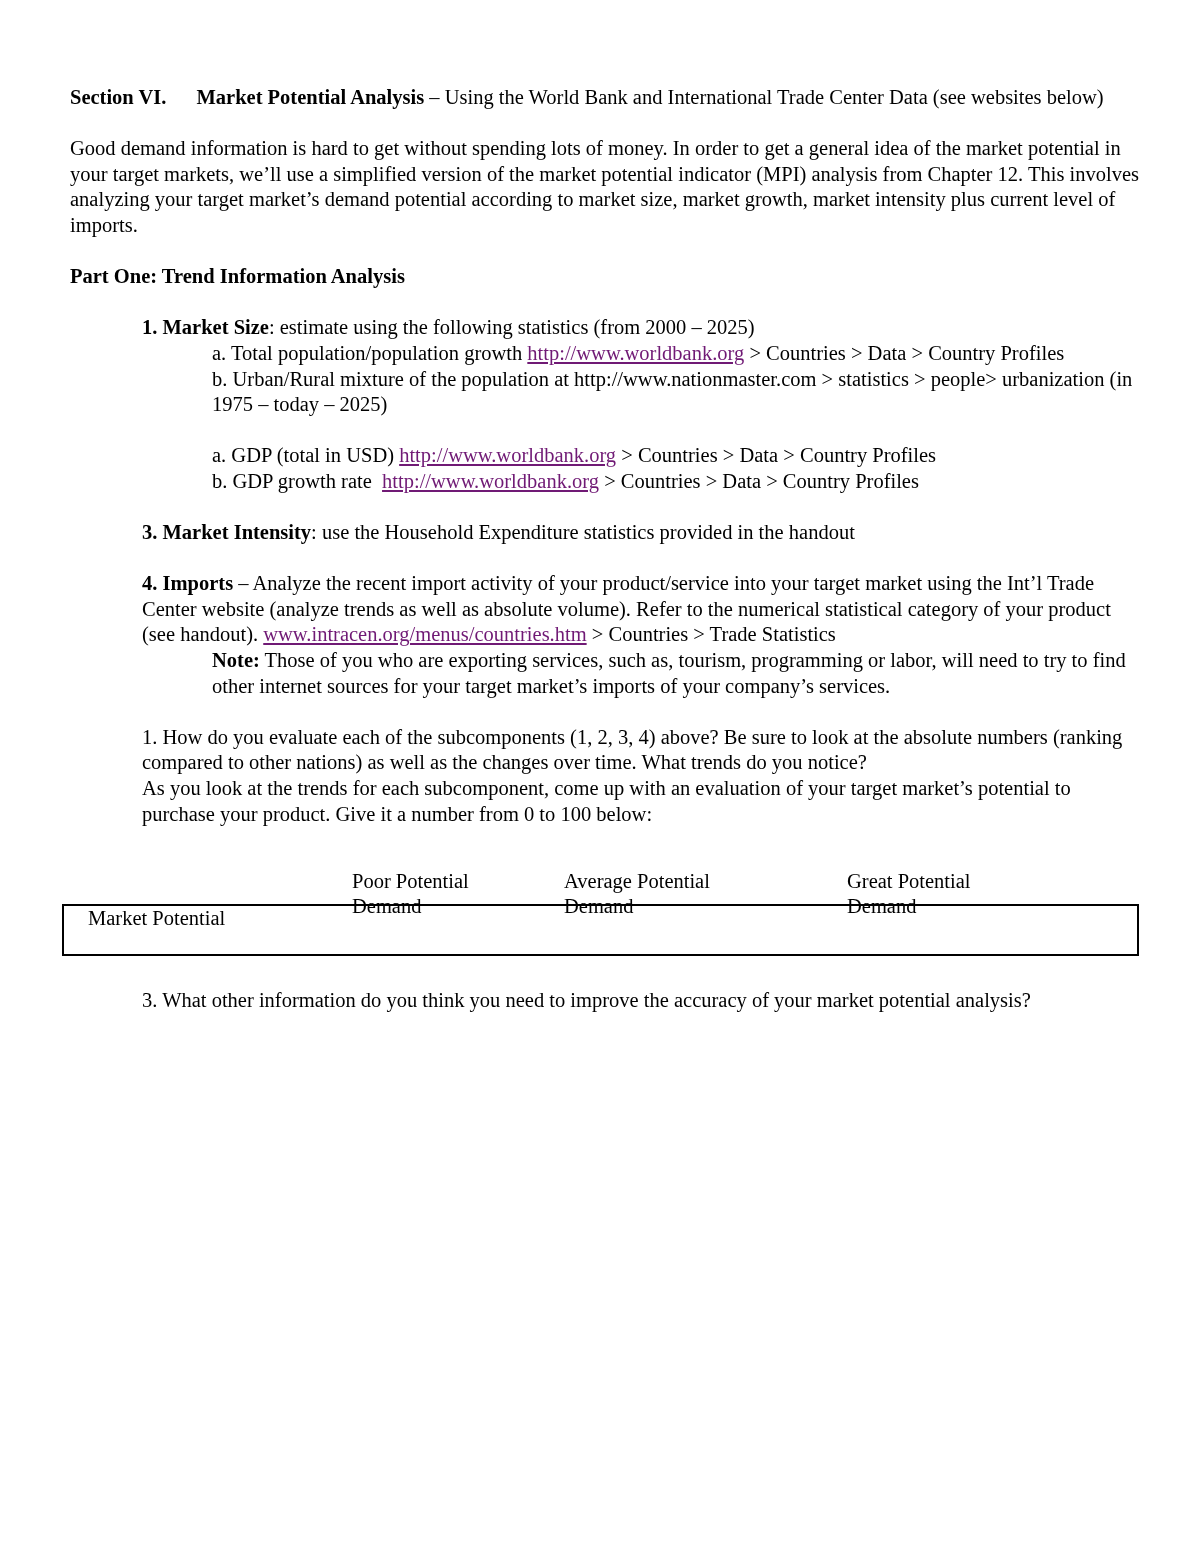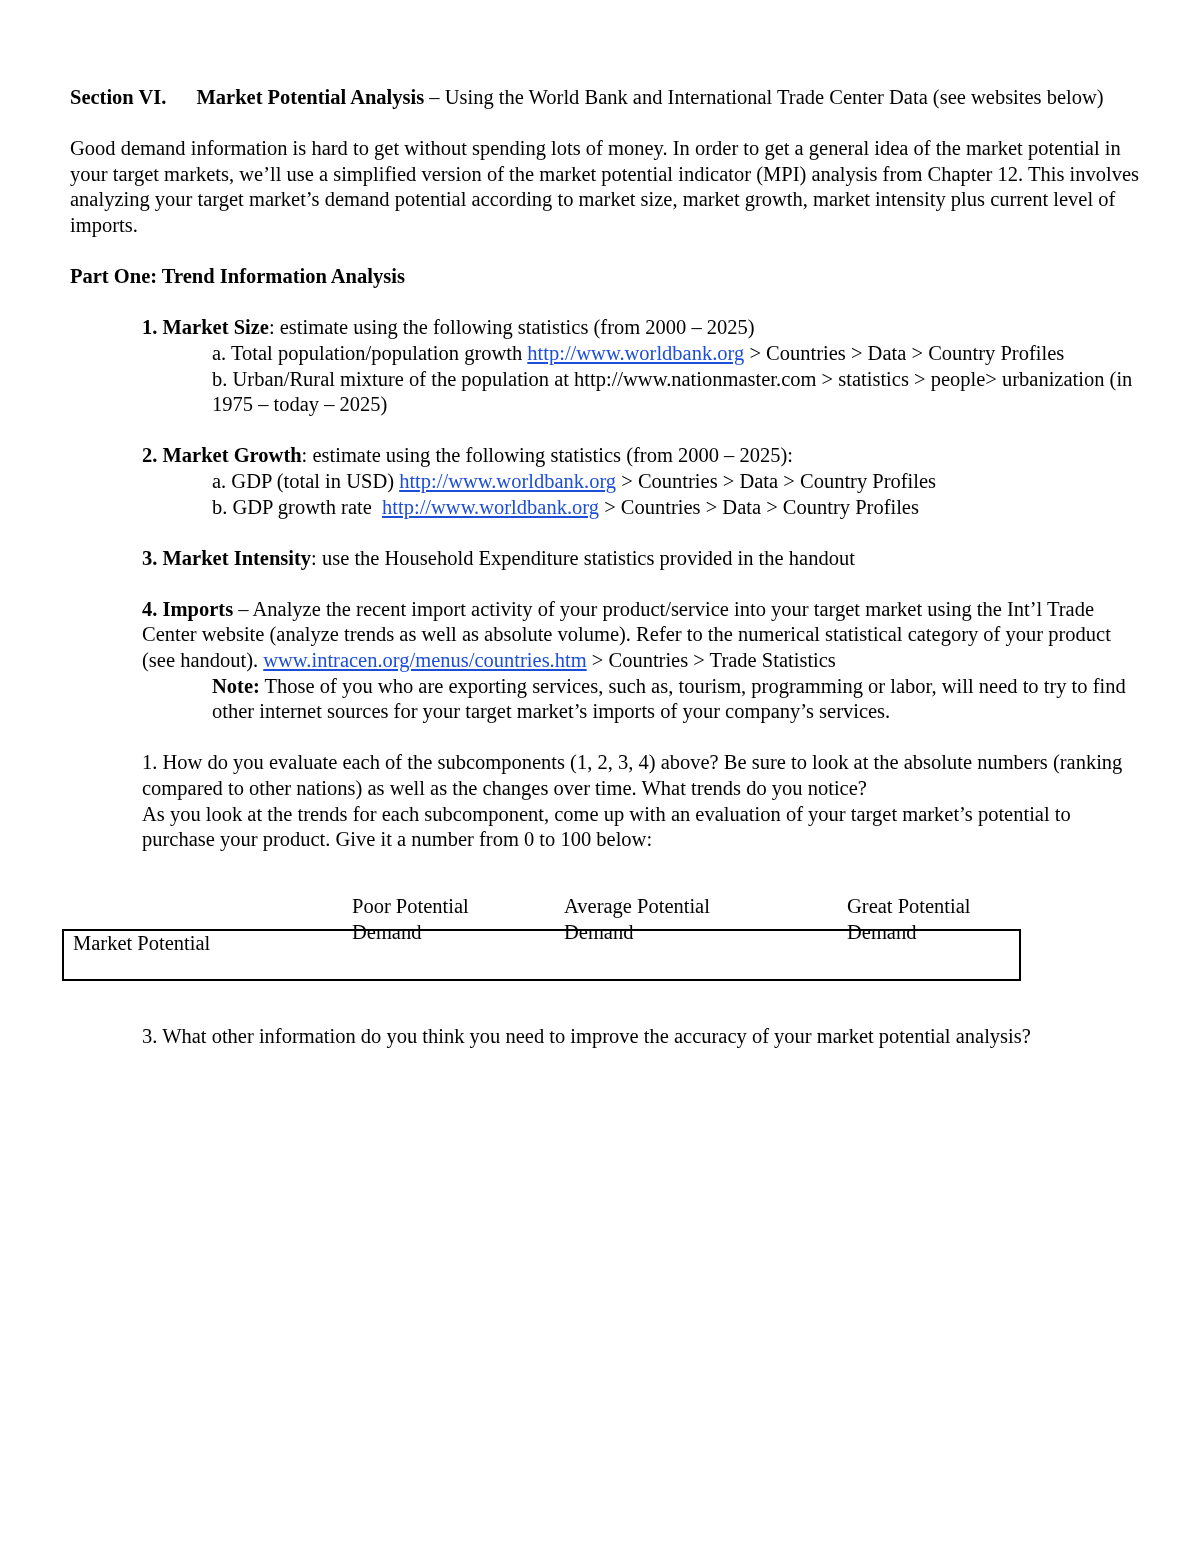--- a/index.html
+++ b/index.html
@@ -5,33 +5,33 @@
   html, body { margin: 0; padding: 0; background: #ffffff; }
   body {
     width: 1200px; height: 1553px; position: relative; overflow: hidden;
     font-family: "Liberation Serif", "DejaVu Serif", serif;
     font-size: 20.5px; line-height: 25.6px; color: #000;
   }
   .page { position: absolute; left: 70px; top: 85px; width: 1070px; }
   p { margin: 0; }
   .para { margin-bottom: 25.6px; }
   b { font-weight: bold; margin-top: 25px; }
-  a { color: #1d4ed8; text-decoration: underline; }
+  a { color: #701a75; text-decoration: underline; }
   .ind1 { padding-left: 72px; }
   .ind2 { padding-left: 142px; }
   .tab { display: inline-block; width: 30px; }
   .rating-head { position: relative; height: 51px; margin-top: 25.6px; }
   .rating-head .col { position: absolute; top: 16px; }
   .rating-table {
-    position: relative; margin-left: -8px; width: 959px;
+    position: relative; margin-left: -8px; width: 1077px;
     border-top: 2px solid #000; border-bottom: 2px solid #000;
     border-left: 2px solid #000; border-right: 2px solid #000;
-    height: 52px; box-sizing: border-box; padding-left: 9px;
+    height: 52px; box-sizing: border-box; padding-left: 24px;
   }
-  .q3 { margin-top: 43px; }
+  .q3 { margin-top: 32px; }
 </style>
 </head>
 <body>
 
 <div class="page">
 
   <p class="para">
     <b>Section VI.</b><span class="tab"></span><b>Market Potential Analysis</b><span> – Using the World Bank and International Trade Center Data (see websites below)</span>
   </p>
 
@@ -39,21 +39,20 @@
 
   <p class="para"><b>Part One: Trend Information Analysis</b></p>
 
   <div class="para">
     <p class="ind1"><b>1. Market Size</b><span>: estimate using the following statistics (from 2000 – 2025)</span></p>
     <p class="ind2"><span>a. Total population/population growth </span><a href="#">http://www.worldbank.org</a><span>  &gt; Countries &gt; Data &gt; Country Profiles</span></p>
     <p class="ind2">b. Urban/Rural mixture of the population at http://www.nationmaster.com &gt; statistics &gt; people&gt; urbanization (in 1975 – today – 2025)</p>
   </div>
 
   <div class="para">
-    <p class="ind1"><b>2. Market Growth</b><span>: estimate using the following statistics (from 2000 – 2025):</span></p>
     <p class="ind2"><span>a. GDP (total in USD) </span><a href="#">http://www.worldbank.org</a><span>  &gt; Countries &gt; Data &gt; Country Profiles</span></p>
     <p class="ind2"><span style="white-space:pre">b. GDP growth rate  </span><a href="#">http://www.worldbank.org</a><span>  &gt; Countries &gt; Data &gt; Country Profiles</span></p>
   </div>
 
   <div class="para">
     <p class="ind1"><b>3. Market Intensity</b><span>: use the Household Expenditure statistics provided in the handout</span></p>
   </div>
 
   <div class="para">
     <p class="ind1"><b>4. Imports</b><span> – Analyze the recent import activity of your product/service into your target market using the Int’l Trade Center website (analyze trends as well as absolute volume).  Refer to the numerical statistical category of your product (see handout).  </span><a href="#">www.intracen.org/menus/countries.htm</a><span> &gt; Countries &gt; Trade Statistics</span></p>

